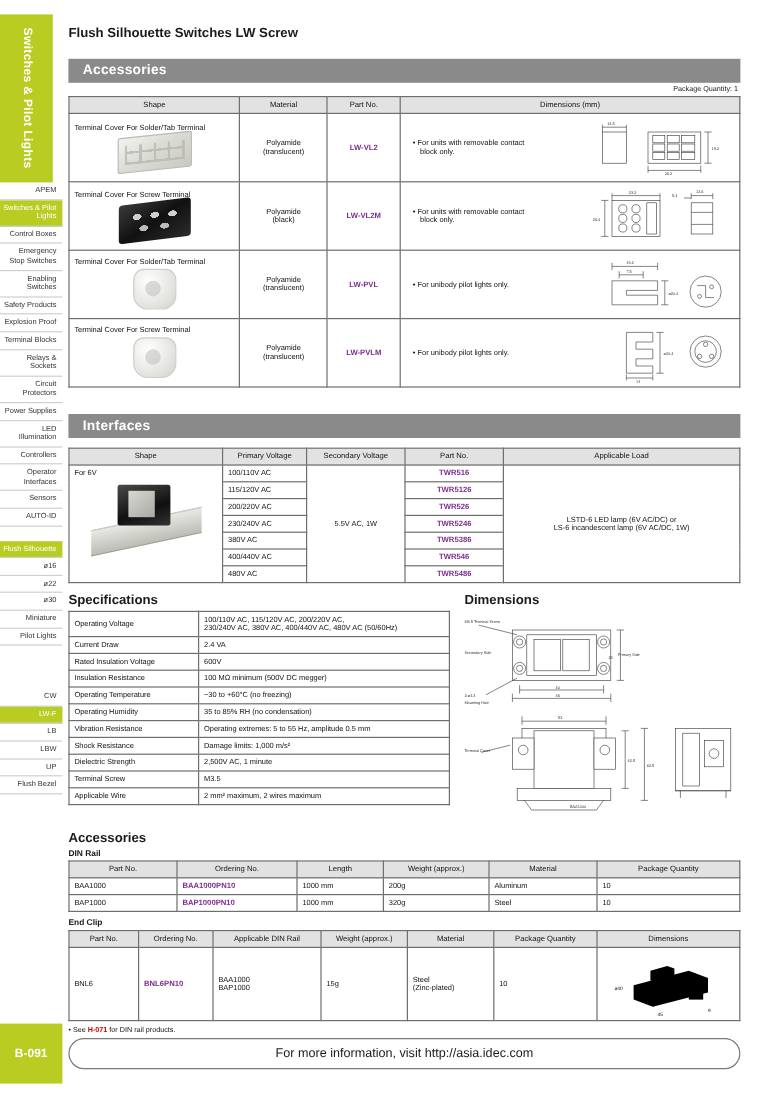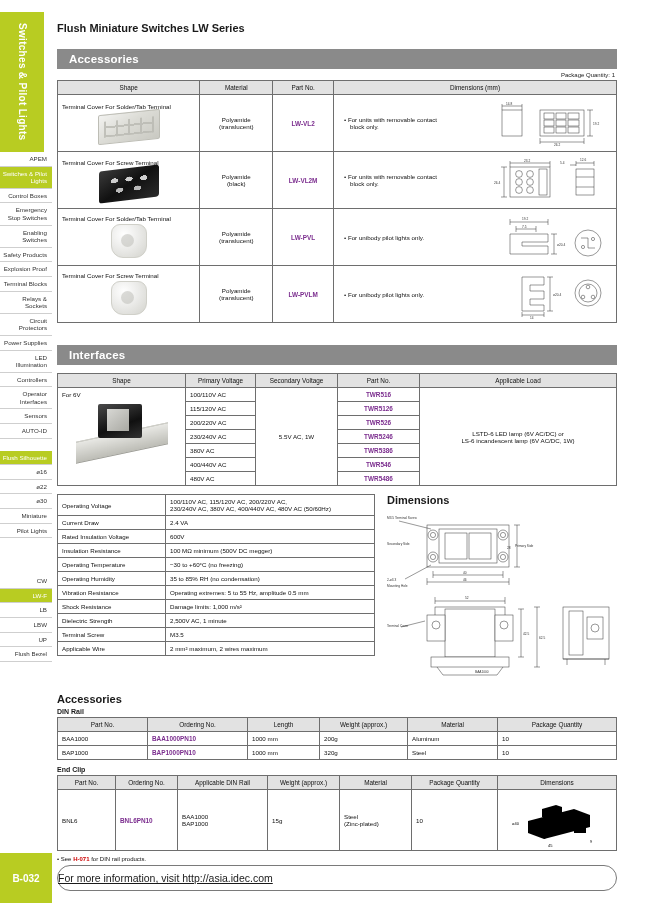--- a/index.html
+++ b/index.html
@@ -142,22 +142,22 @@
   .spec-tbl td:first-child { width: 108px; background:#fff; }
 
   .footnote { font-size: 6px; margin-top: 5px; color:#111; }
   .footnote .red { color: #cc0000; font-weight: bold; }
 
   
   .footer-bar {
     position: absolute; left: 57px; bottom: 28px;
     width: 560px; height: 26px;
     border: 1px solid #7a7a7a; border-radius: 13px;
-    display: flex; align-items: center; justify-content: flex-start;
-    font-size: 10.5px; color: #1a1a1a; text-decoration: underline;
+    display: flex; align-items: center; justify-content: center;
+    font-size: 10.5px; color: #1a1a1a;
   }
   .transformer-photo {
     width: 96px; height: 58px; margin: 4px auto 2px; position: relative;
   }
   .tf-body {
     position:absolute; left:24px; top:2px; width:44px; height:34px;
     background: linear-gradient(160deg,#4a4a4a,#101010 60%,#333);
     border-radius:2px;
   }
   .tf-body::after{
@@ -206,24 +206,24 @@
       <div class="side-item">Miniature</div>
       <div class="side-item">Pilot Lights</div>
       <div class="side-gap2"></div>
       <div class="side-item">CW</div>
       <div class="side-item active">LW-F</div>
       <div class="side-item">LB</div>
       <div class="side-item">LBW</div>
       <div class="side-item">UP</div>
       <div class="side-item">Flush Bezel</div>
     </div>
-    <div class="page-tab">B-032</div>
+    <div class="page-tab">B-091</div>
   </div>
 
-  <div class="doc-title">Flush Miniature Switches LW Series</div>
+  <div class="doc-title">Flush Silhouette Switches LW Screw</div>
 
   <div class="content" style="top:49px; position:absolute;">
 
     <div class="sec-bar">Accessories</div>
     <div class="pkg-note">Package Quantity: 1</div>
 
     <table>
       <thead>
         <tr>
           <th style="width:145px">Shape</th>
@@ -462,20 +462,21 @@
         </tr>
         <tr>
           <td>480V AC</td>
           <td class="c"><span class="pn">TWR5486</span></td>
         </tr>
       </tbody>
     </table>
 
     <div class="two-col">
       <div class="col-spec">
+        <div class="sub-head">Specifications</div>
         <table class="spec-tbl">
           <tbody>
             <tr>
               <td>Operating Voltage</td>
               <td>
                 <div>100/110V AC, 115/120V AC, 200/220V AC,</div>
                 <div>230/240V AC, 380V AC, 400/440V AC, 480V AC (50/60Hz)</div>
               </td>
             </tr>
             <tr>

